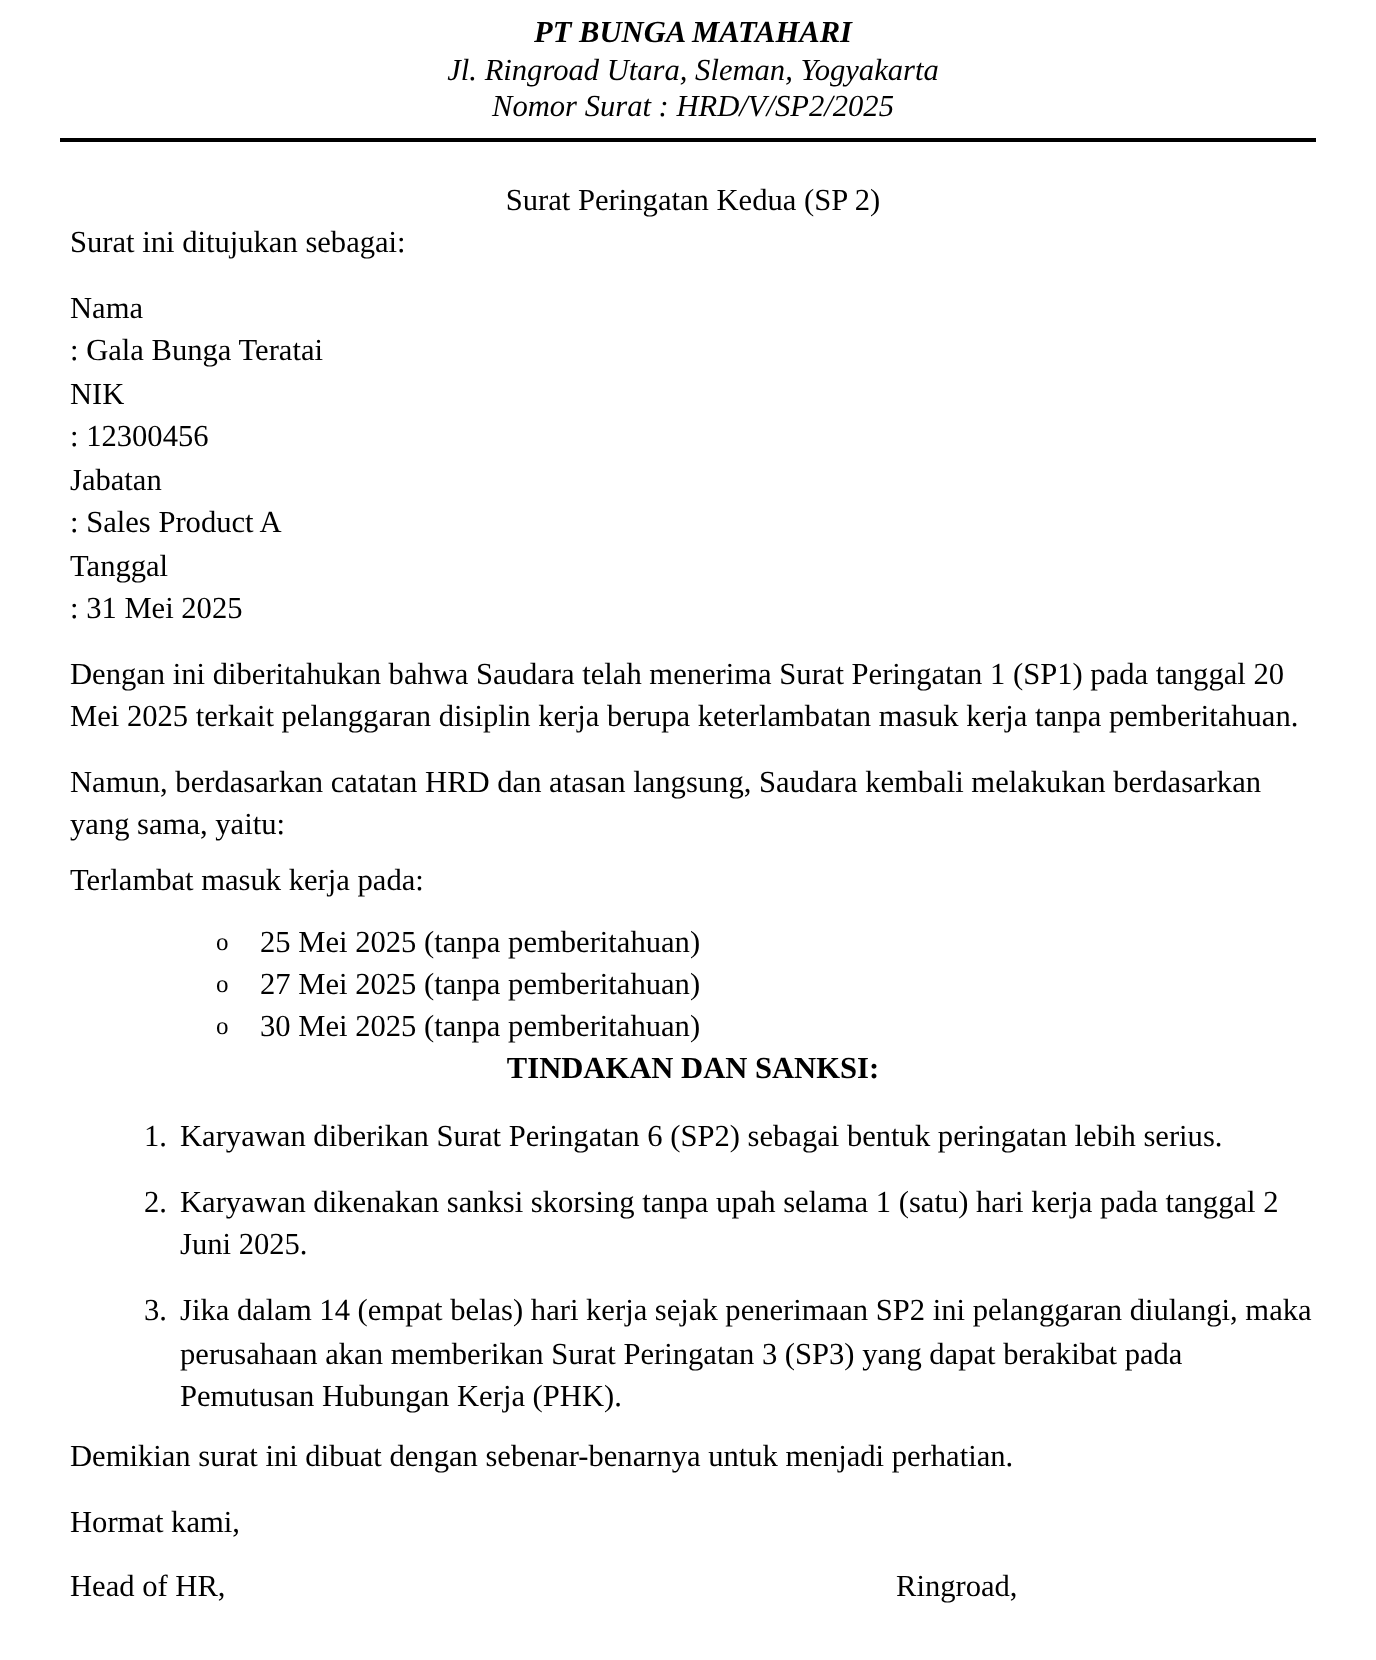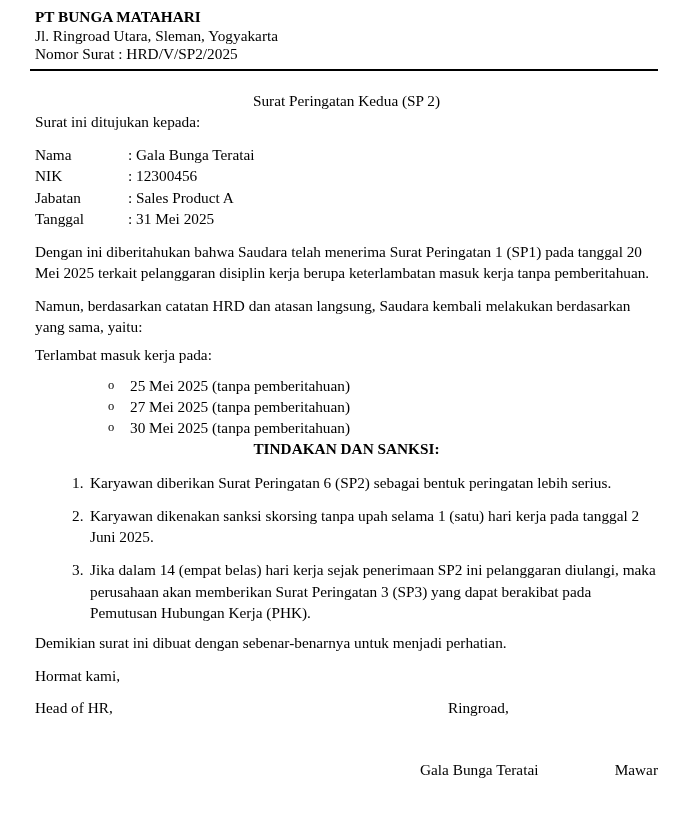--- a/index.html
+++ b/index.html
@@ -15,21 +15,23 @@
     padding: 8px 30px 0 35px;
     background: #ffffff;
     color: #000000;
     font-family: "Liberation Serif", "DejaVu Serif", serif;
     font-size: 15.3px;
     line-height: 21.5px;
     overflow: hidden;
   }
   
   .letterhead {
+    text-align: center;
     line-height: 18.5px;
+    font-style: italic;
   }
   .company {
     font-weight: bold;
   }
   .rule {
     border: none;
     border-top: 2px solid #000000;
     margin: 5px 0 0 -5px;
   }
   
@@ -39,20 +41,21 @@
   }
   .intro {
     margin: 0;
   }
   
   .fields {
     margin-top: 11px;
   }
   .field-row {
     display: flex;
+    flex-direction: column;
   }
   .flabel {
     width: 93px;
     flex-shrink: 0;
   }
   
   .para {
     margin: 11px 0 0 0;
   }
   .para-first {
@@ -134,21 +137,21 @@
 
   <header class="letterhead">
     <div class="company">PT BUNGA MATAHARI</div>
     <div class="address">Jl. Ringroad Utara, Sleman, Yogyakarta</div>
     <div class="letter-number">Nomor Surat : HRD/V/SP2/2025</div>
   </header>
 
   <hr class="rule">
 
   <div class="subject">Surat Peringatan Kedua (SP 2)</div>
-  <p class="intro">Surat ini ditujukan kepada:</p>
+  <p class="intro">Surat ini ditujukan sebagai:</p>
 
   <div class="fields">
     <div class="field-row">
       <span class="flabel">Nama</span>
       <span class="fvalue">: Gala Bunga Teratai</span>
     </div>
     <div class="field-row">
       <span class="flabel">NIK</span>
       <span class="fvalue">: 12300456</span>
     </div>

